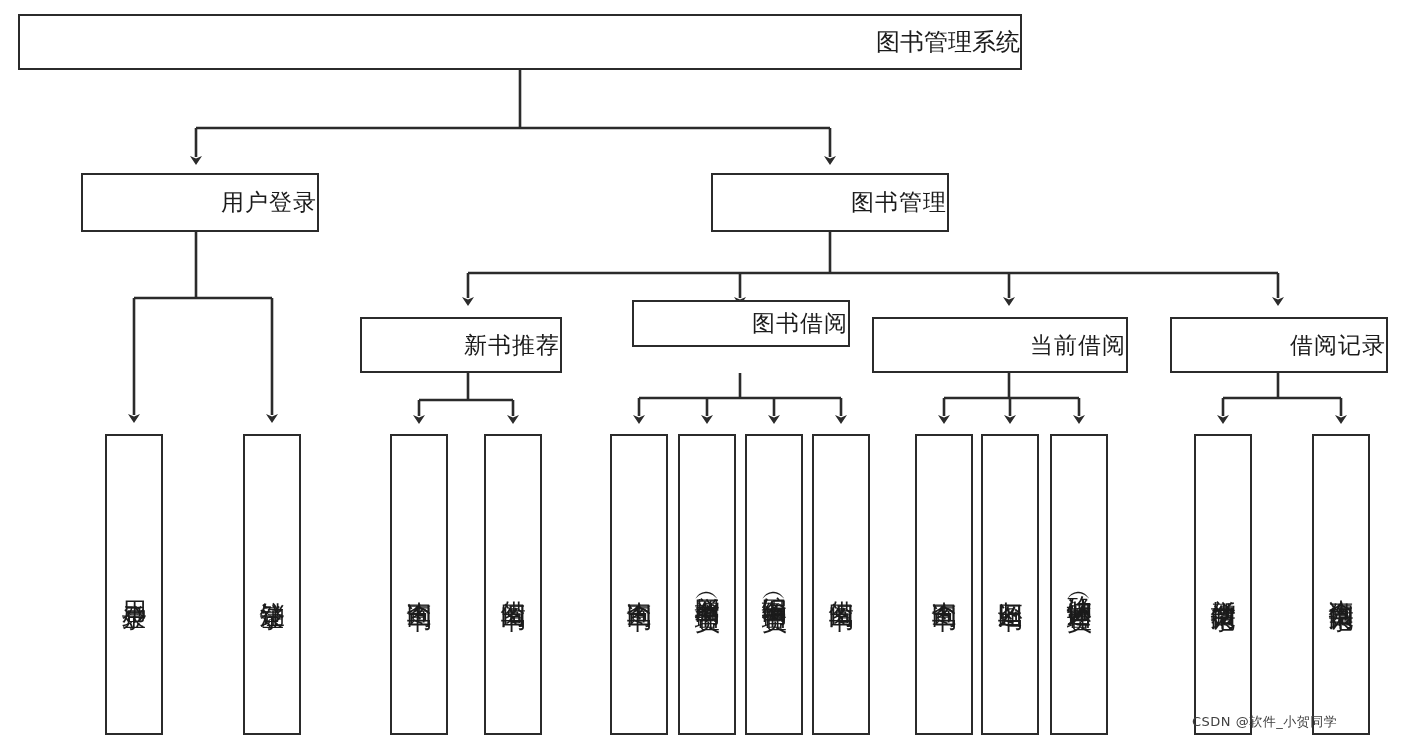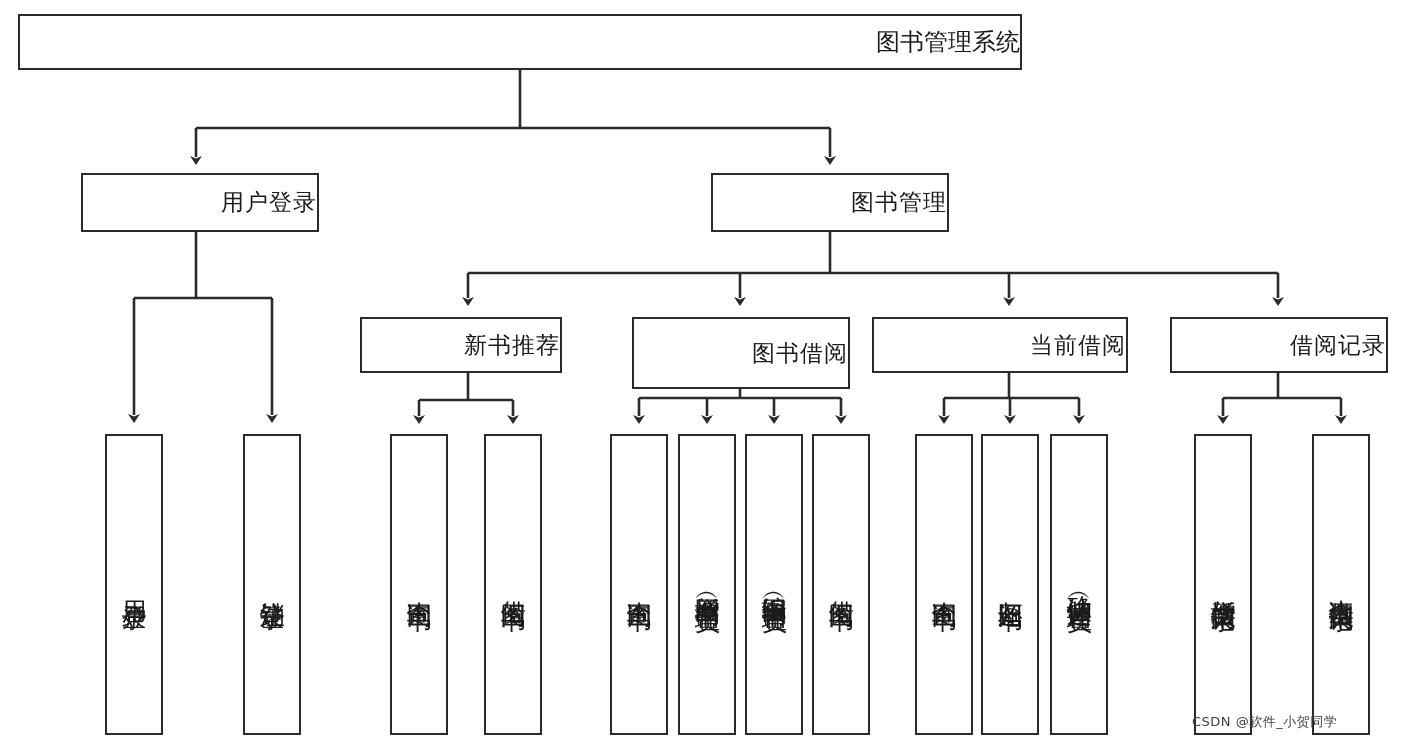--- a/index.html
+++ b/index.html
@@ -82,21 +82,21 @@
   <div class="node h-node" style="left:81px;top:173px;width:238px;height:59px;">
     <span>用户登录</span>
   </div>
   <div class="node h-node" style="left:711px;top:173px;width:238px;height:59px;">
     <span>图书管理</span>
   </div>
 
   <div class="node h-node" style="left:360px;top:317px;width:202px;height:56px;">
     <span>新书推荐</span>
   </div>
-  <div class="node h-node" style="left:632px;top:317px;width:218px;height:72px;">
+  <div class="node h-node" style="left:632px;top:300px;width:218px;height:47px;">
     <span>图书借阅</span>
   </div>
   <div class="node h-node" style="left:872px;top:317px;width:256px;height:56px;padding-left:32px;">
     <span>当前借阅</span>
   </div>
   <div class="node h-node" style="left:1170px;top:317px;width:218px;height:56px;">
     <span>借阅记录</span>
   </div>
 
   <div class="node leaf" style="left:105px;top:434px;width:58px;height:301px;">

